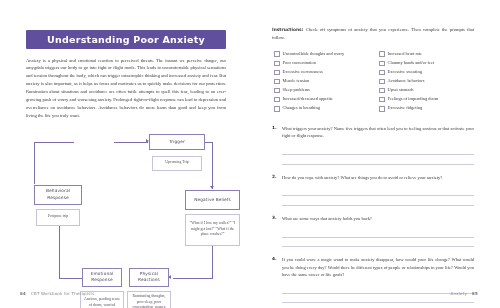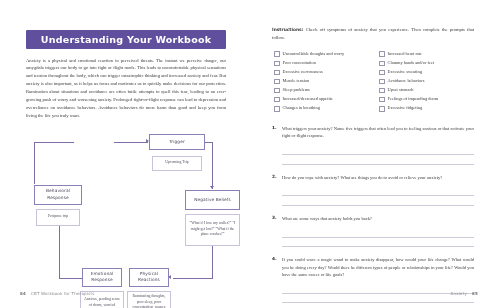--- a/index.html
+++ b/index.html
@@ -105,21 +105,21 @@
   .footer-right{right:22px;}
   .pg{font-weight:bold;color:#6f6f6f;}
 </style>
 </head>
 <body>
 
 <div class="spread">
 
   <div class="page page-left">
 
-    <div class="banner">Understanding Your Workbook</div>
+    <div class="banner">Understanding Poor Anxiety</div>
 
     <p class="body-copy">Anxiety is a physical and emotional reaction to perceived threats. The instant we perceive danger, our amygdala triggers our body to go into fight or flight mode. This leads to uncomfortable physical sensations and tension throughout the body, which can trigger catastrophic thinking and increased anxiety and fear. But anxiety is also important, as it helps us focus and motivates us to quickly make decisions for our protection. Rumination about situations and avoidance are often futile attempts to quell this fear, leading to an ever-growing push of worry and worsening anxiety. Prolonged fight-or-flight response can lead to depression and overreliance on avoidance behaviors. Avoidance behaviors do more harm than good and keep you from living the life you truly want.</p>
 
     <div class="diagram">
 
       <div class="ln" style="left:88px;top:14px;width:34px;height:1.1px;"></div>
       <div class="arrow ar-right" style="left:120px;top:11.5px;"></div>
 
       <div class="ln" style="left:186px;top:14px;width:1.1px;height:47px;"></div>
       <div class="ln" style="left:153px;top:14px;width:34px;height:1.1px;"></div>

